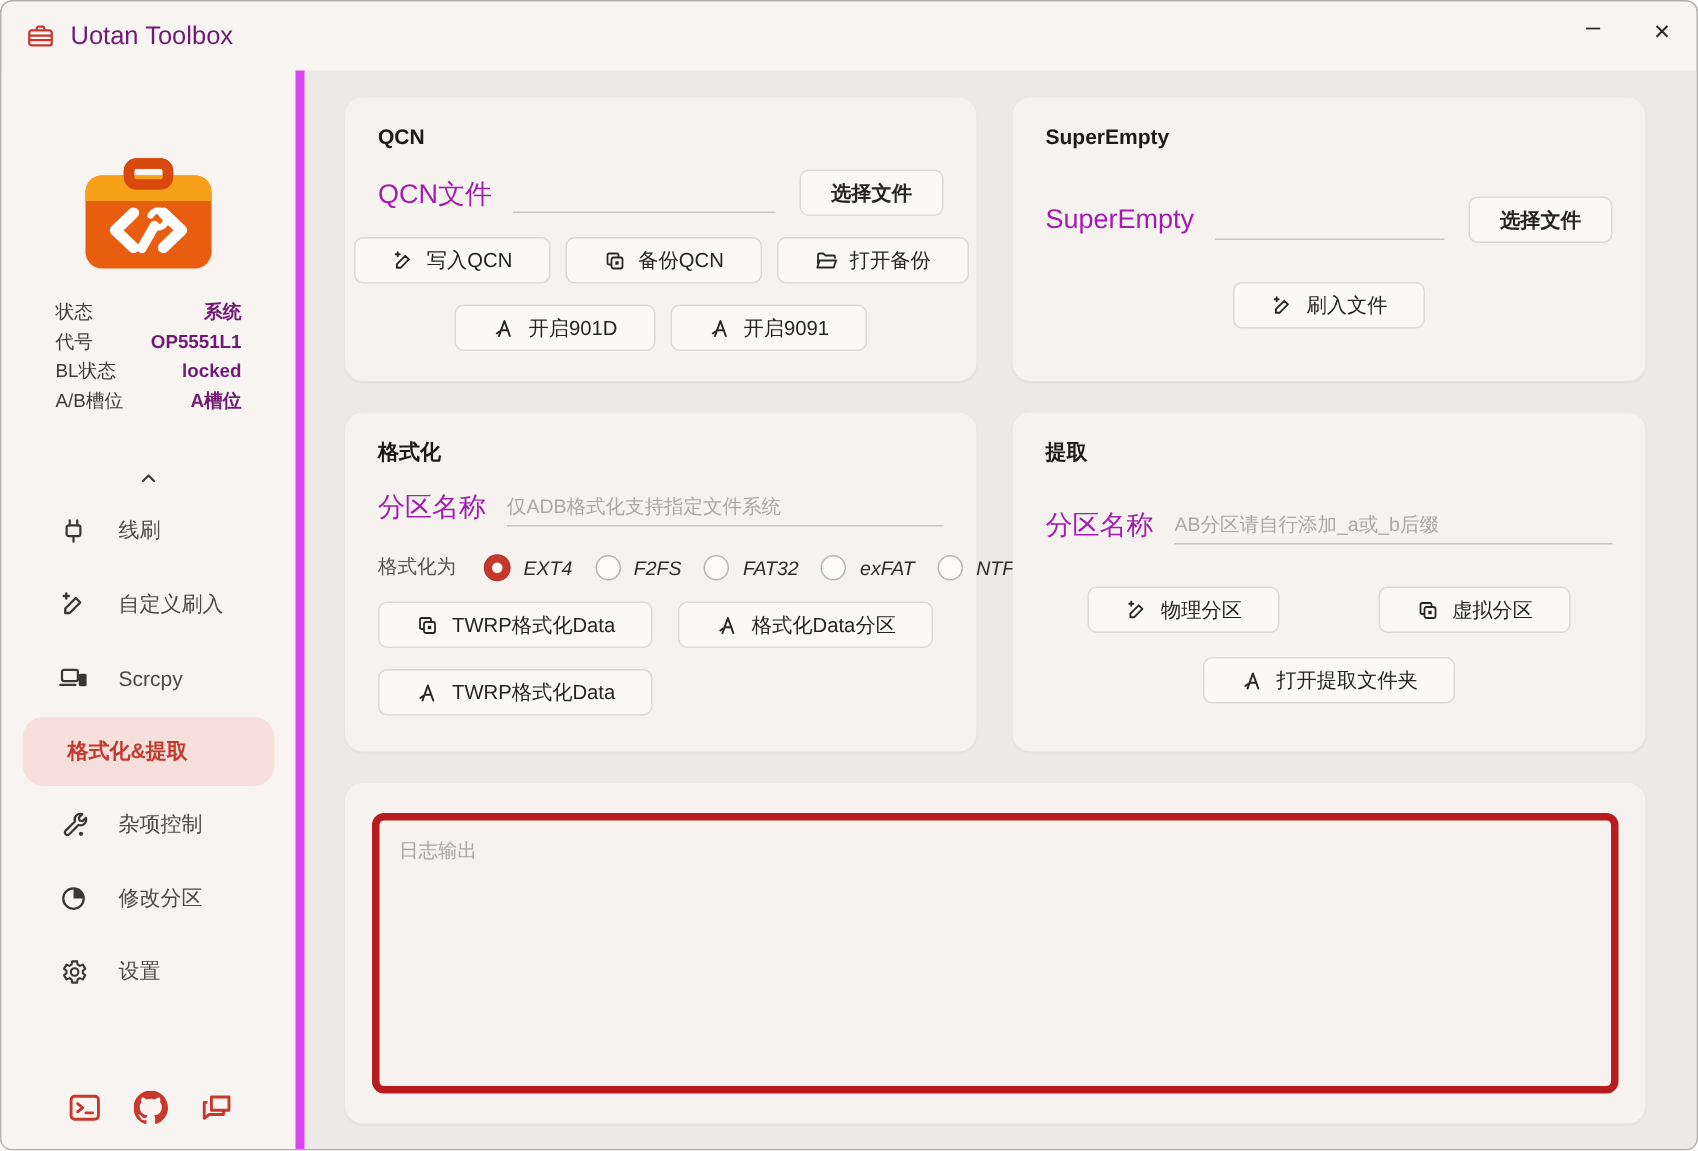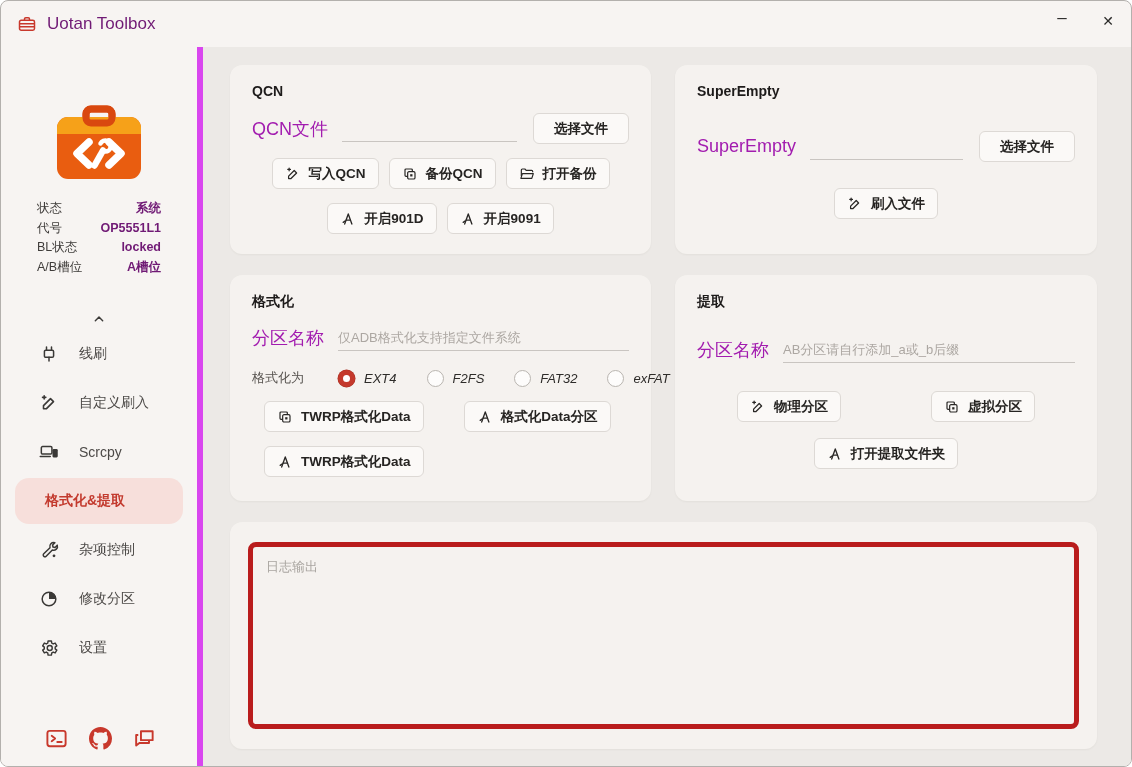--- a/index.html
+++ b/index.html
@@ -52,31 +52,31 @@
   .card.log-card { grid-column:1 / -1; height:227px; padding:20px 18px; }
   .card-title { font-size:14px; font-weight:700; color:#1d1b1a; }
 
   .input-row { display:flex; align-items:center; margin-top:14px; }
   .input-label { font-size:18px; color:#a21caf; margin-right:14px; white-space:nowrap; }
   .underline-input { flex:1; min-width:0; border:none; border-bottom:1px solid #c9c5c1; background:transparent;
                      height:26px; font-size:13px; color:#333; outline:none; font-family:inherit; }
   .underline-input::placeholder { color:#aca7a2; }
 
   .btn { display:inline-flex; align-items:center; justify-content:center; gap:8px; background:#fbf9f7;
-         border:1px solid #ddd9d5; border-radius:6px; height:31px; padding:0 12px; font-size:13.5px;
-         color:#262422; font-family:inherit; white-space:nowrap; cursor:default;font-weight:bold; }
+         border:1px solid #ddd9d5; border-radius:6px; height:31px; padding:0 24px; font-size:13.5px;
+         color:#262422; font-family:inherit; white-space:nowrap; cursor:default; }
   .btn .bicon { width:16px; height:16px; color:#2a2826; flex:0 0 auto; }
   .btn .bicon svg { width:100%; height:100%; }
   .choose-btn { margin-left:16px; font-weight:600; padding:0 20px; }
 
   .btn-row { display:flex; justify-content:center; gap:10px; margin-top:14px; }
   .btn-grid { display:grid; grid-template-columns:1fr 1fr; justify-items:center; gap:14px 10px; margin-top:14px; }
   .center-row { display:flex; justify-content:center; margin-top:26px; }
 
-  .radio-row { display:flex; align-items:center; margin-top:18px;gap:15px; }
+  .radio-row { display:flex; align-items:center; margin-top:18px; }
   .radio-label { font-size:13px; color:#57534f; margin-right:4px; white-space:nowrap; }
   .radio { display:flex; align-items:center; gap:9px; margin-left:15px; cursor:default; }
   .radio .circ { width:17px; height:17px; border-radius:50%; border:1.5px solid #b9b5b0; background:#fdfcfb; }
   .radio.selected .circ { border:5px solid #c4392c; background:#fff; box-shadow:0 0 0 .5px #a53023; }
   .radio .fs-label { font-size:13px; color:#2e2c2a;font-style:italic; }
 
   .super-input-row { margin-top:32px; }
 
   .log-area { width:100%; height:100%; border:5px solid #b91c1c; border-radius:8px; background:transparent;
               resize:none; outline:none; padding:11px 13px; font-size:13px; color:#333; font-family:inherit; }

